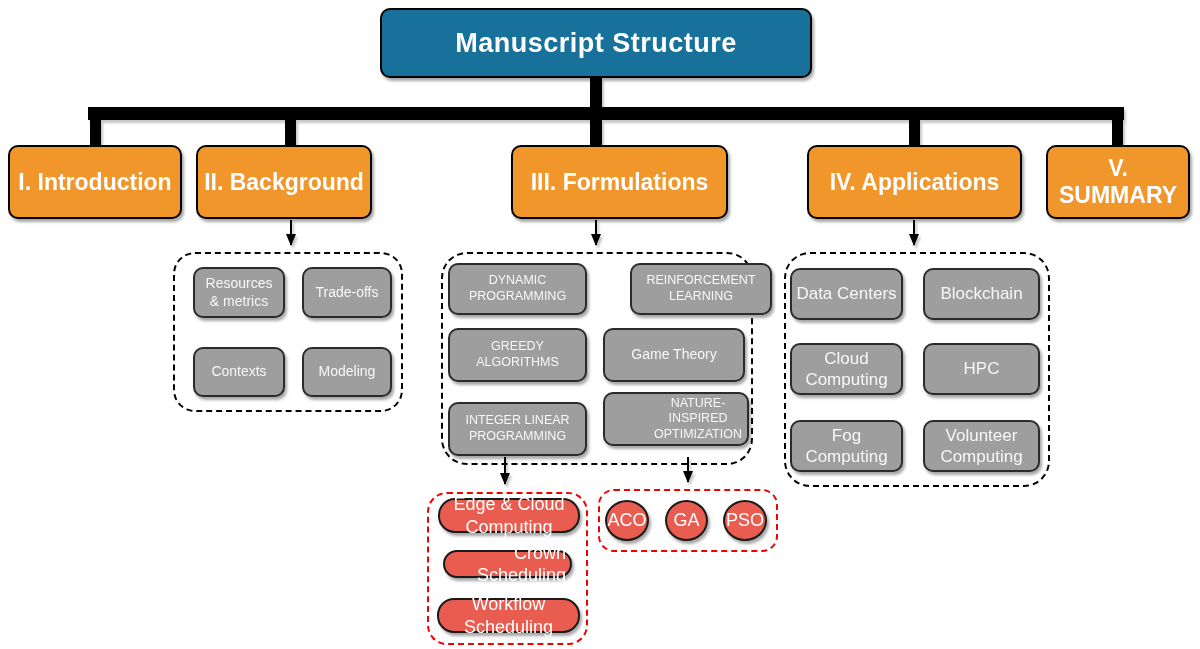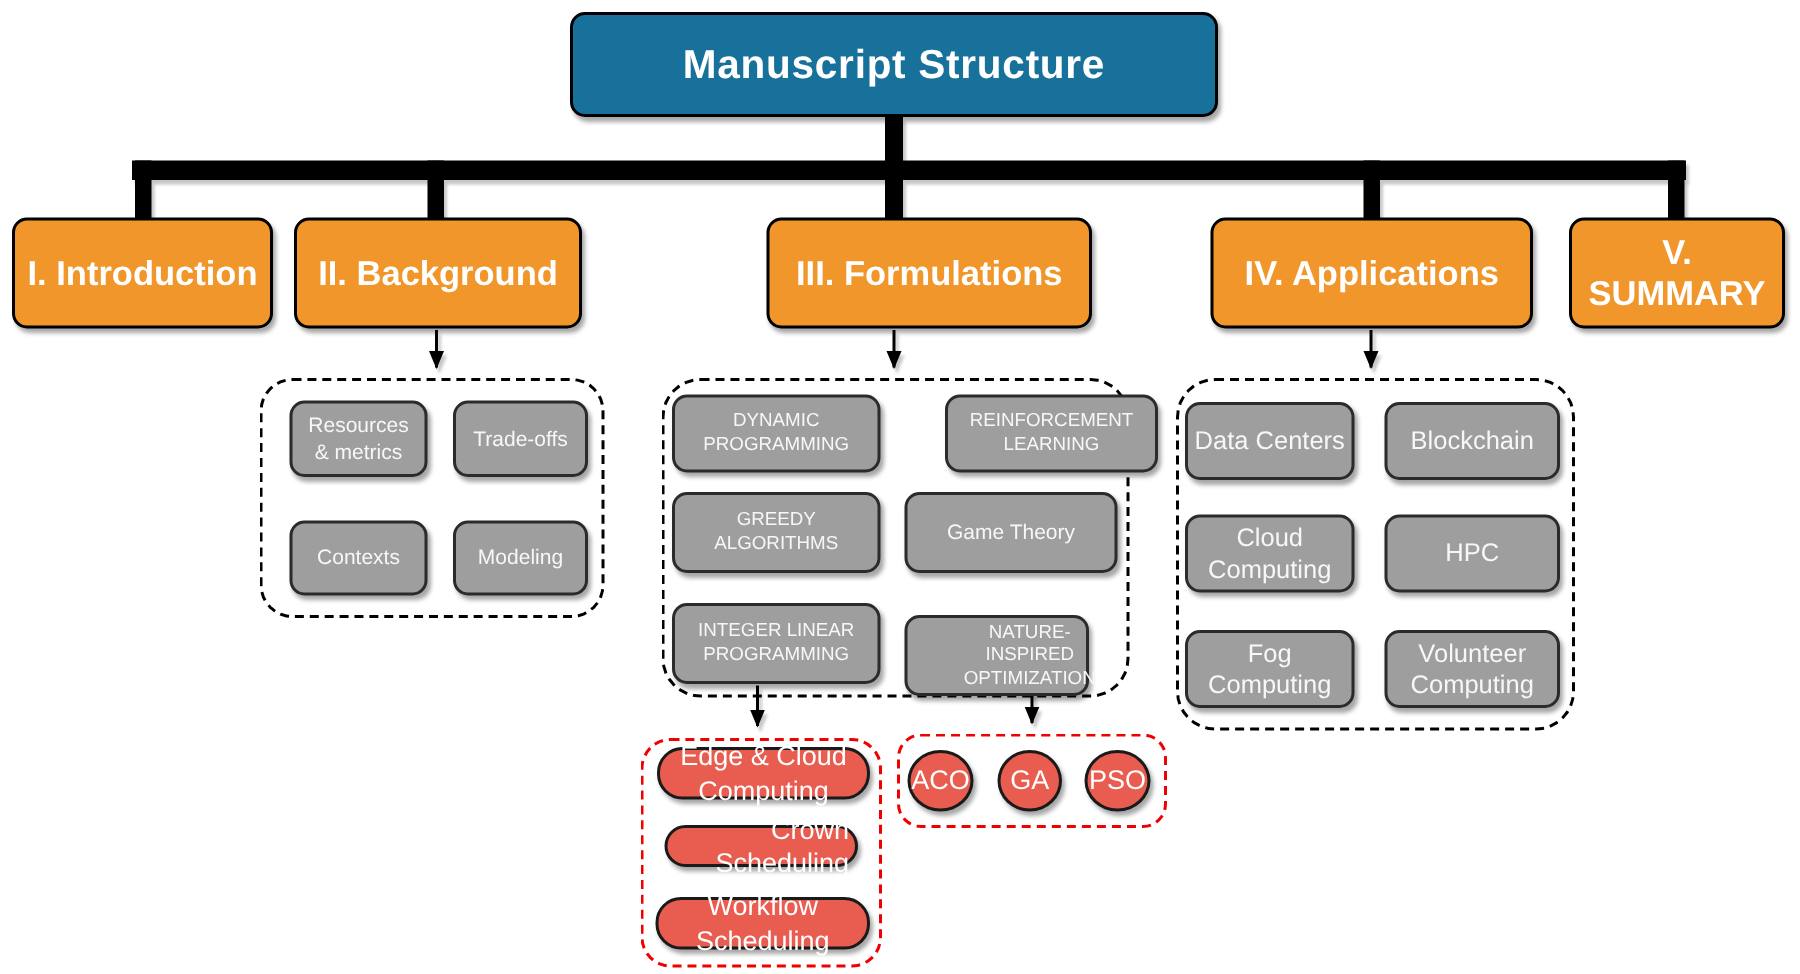--- a/index.html
+++ b/index.html
@@ -98,38 +98,38 @@
       <path d="M596,220 L596,245" marker-end="url(#arrow)"></path>
       <path d="M914,220 L914,245" marker-end="url(#arrow)"></path>
       <path d="M505,457 L505,484" marker-end="url(#arrow)"></path>
       <path d="M688,457 L688,482" marker-end="url(#arrow)"></path>
     </g>
   </svg>
 
   <div class="node root shadow" style="left:380px; top:8px; width:432px; height:70px;">Manuscript Structure</div>
 
   <div class="node section shadow" style="left:8px; top:145px; width:174px; height:74px;">I. Introduction</div>
-  <div class="node section shadow" style="left:196px; top:145px; width:192px; height:74px;">II. Background</div>
+  <div class="node section shadow" style="left:196px; top:145px; width:176px; height:74px;">II. Background</div>
   <div class="node section shadow" style="left:488px; top:145px; width:217px; height:74px;margin-left:23px;">III. Formulations</div>
   <div class="node section shadow" style="left:807px; top:145px; width:215px; height:74px;">IV. Applications</div>
   <div class="node section shadow" style="left:1046px; top:145px; width:144px; height:74px;">V. SUMMARY</div>
 
   <div class="container" style="left:173px; top:252px; width:230px; height:160px; border-radius:22px;"></div>
   <div class="node topic t-bg shadow" style="left:193px; top:267px; width:92px; height:51px;">Resources &amp; metrics</div>
   <div class="node topic t-bg shadow" style="left:302px; top:267px; width:90px; height:51px;">Trade-offs</div>
   <div class="node topic t-bg shadow" style="left:193px; top:347px; width:92px; height:50px;">Contexts</div>
   <div class="node topic t-bg shadow" style="left:302px; top:347px; width:90px; height:50px;">Modeling</div>
 
   <div class="container" style="left:441px; top:252px; width:312px; height:213px; border-radius:26px;"></div>
   <div class="node topic t-form shadow" style="left:448px; top:263px; width:139px; height:52px;">DYNAMIC PROGRAMMING</div>
   <div class="node topic t-form shadow" style="left:603px; top:263px; width:142px; height:52px;margin-left:27px;">REINFORCEMENT LEARNING</div>
   <div class="node topic t-form shadow" style="left:448px; top:328px; width:139px; height:54px;">GREEDY ALGORITHMS</div>
   <div class="node topic t-form-big shadow" style="left:603px; top:328px; width:142px; height:54px;">Game Theory</div>
   <div class="node topic t-form shadow" style="left:448px; top:402px; width:139px; height:54px;">INTEGER LINEAR PROGRAMMING</div>
-  <div class="node topic t-form shadow" style="left:603px; top:410px; width:123px; height:54px;padding-left:48px;">NATURE-INSPIRED OPTIMIZATION</div>
+  <div class="node topic t-form shadow" style="left:603px; top:392px; width:146px; height:54px;padding-left:48px;">NATURE-INSPIRED OPTIMIZATION</div>
 
   <div class="container" style="left:784px; top:252px; width:266px; height:235px; border-radius:26px;"></div>
   <div class="node topic t-app shadow" style="left:790px; top:268px; width:113px; height:52px;">Data Centers</div>
   <div class="node topic t-app shadow" style="left:923px; top:268px; width:117px; height:52px;">Blockchain</div>
   <div class="node topic t-app shadow" style="left:790px; top:343px; width:113px; height:52px;">Cloud Computing</div>
   <div class="node topic t-app shadow" style="left:923px; top:343px; width:117px; height:52px;">HPC</div>
   <div class="node topic t-app shadow" style="left:790px; top:420px; width:113px; height:52px;">Fog Computing</div>
   <div class="node topic t-app shadow" style="left:923px; top:420px; width:117px; height:52px;">Volunteer Computing</div>
 
   <div class="container red" style="left:427px; top:492px; width:161px; height:153px; border-radius:20px;"></div>

